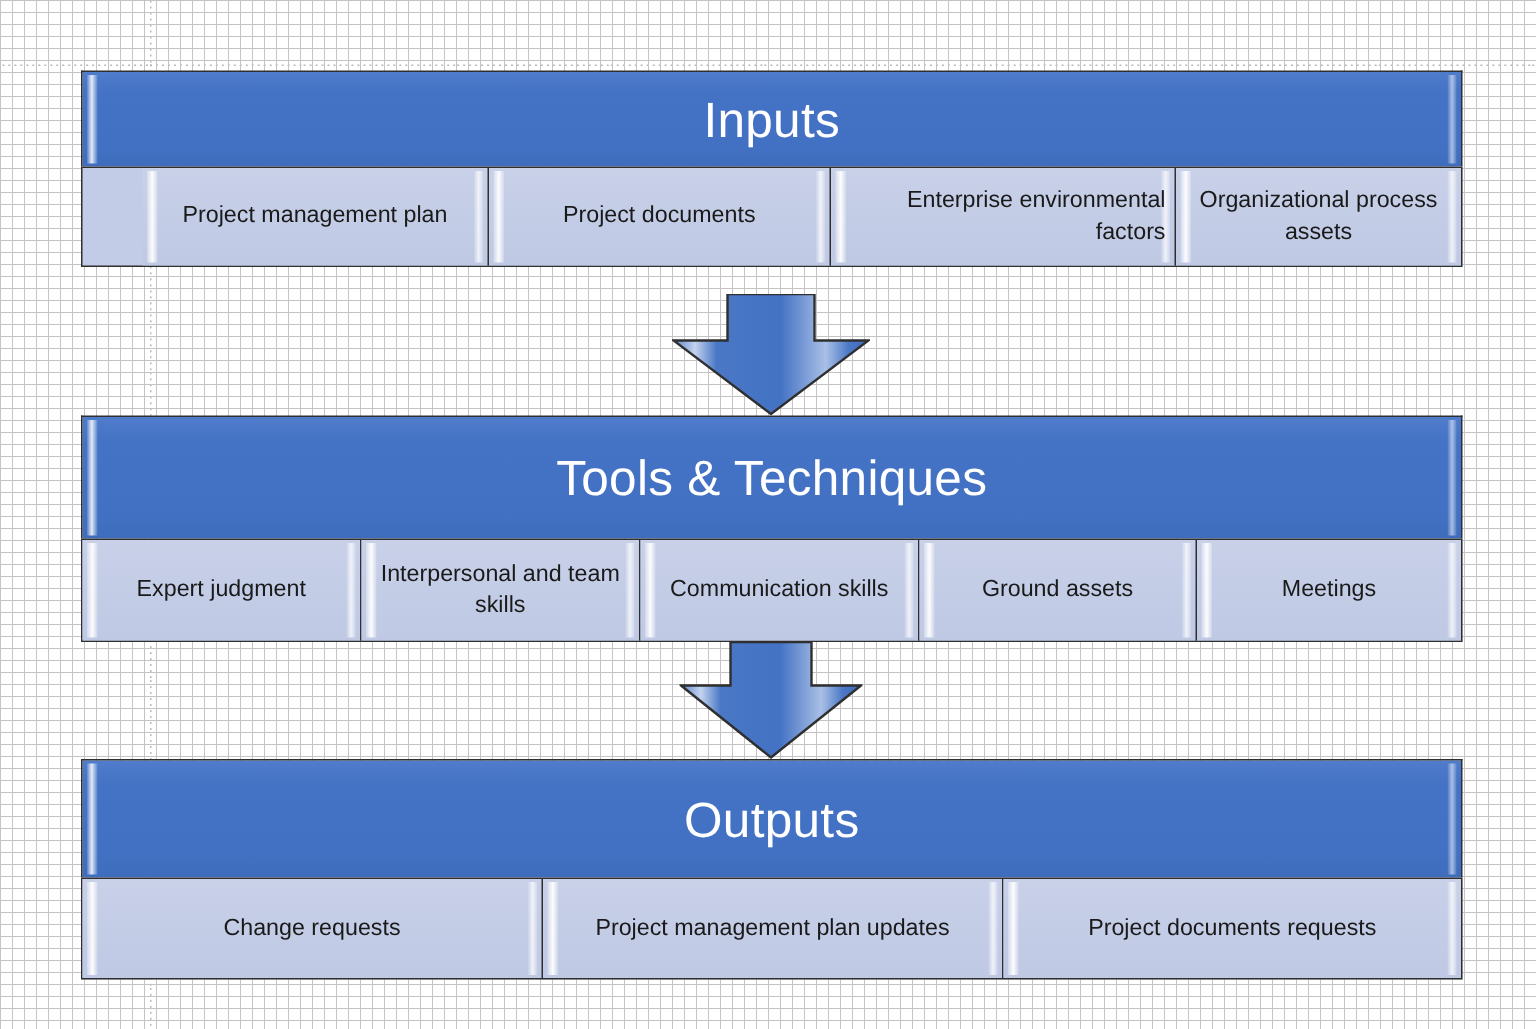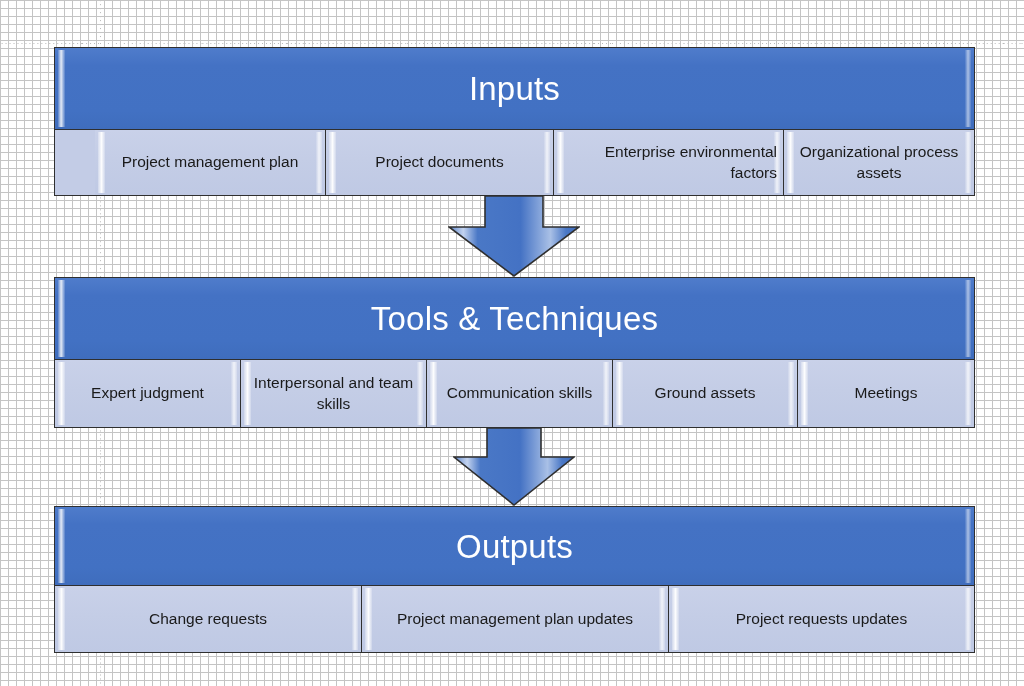--- a/index.html
+++ b/index.html
@@ -158,21 +158,21 @@
 </style>
 </head>
 <body>
 
 <div id="canvas">
 
   <div id="grid-h"></div>
   <div id="grid-v"></div>
 
   <div class="block" id="block-inputs" style="top:47px;">
-    <div class="block-header" style="height:82px;">
+    <div class="block-header" style="height:64px;">
       <span class="block-title">Inputs</span>
     </div>
     <div class="sub-row" style="height:67px;padding-left:40px;">
       <div class="sub-item" style="flex:0 0 231px;">
         <span class="sub-label">Project management plan</span>
       </div>
       <div class="sub-item" style="flex:0 0 228px;">
         <span class="sub-label">Project documents</span>
       </div>
       <div class="sub-item" style="flex:0 0 230px;text-align:right;">
@@ -246,18 +246,18 @@
       <span class="block-title">Outputs</span>
     </div>
     <div class="sub-row" style="height:68px;">
       <div class="sub-item" style="flex:0 0 307px;">
         <span class="sub-label">Change requests</span>
       </div>
       <div class="sub-item" style="flex:0 0 307px;">
         <span class="sub-label">Project management plan updates</span>
       </div>
       <div class="sub-item" style="flex:1 1 auto;">
-        <span class="sub-label">Project requests updates</span>
+        <span class="sub-label">Project documents requests</span>
       </div>
     </div>
   </div>
 
 </div>
 
 </body></html>

